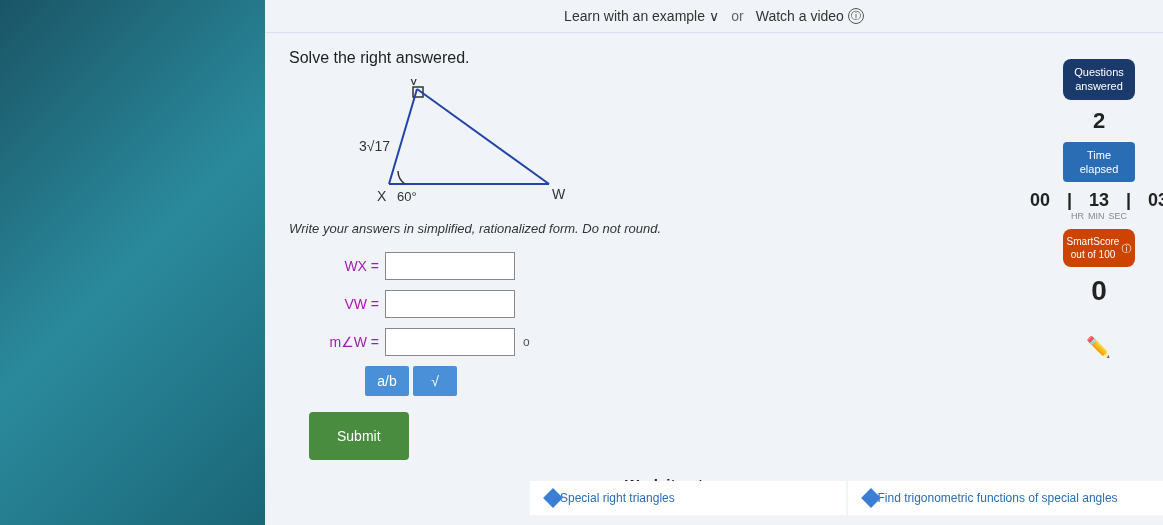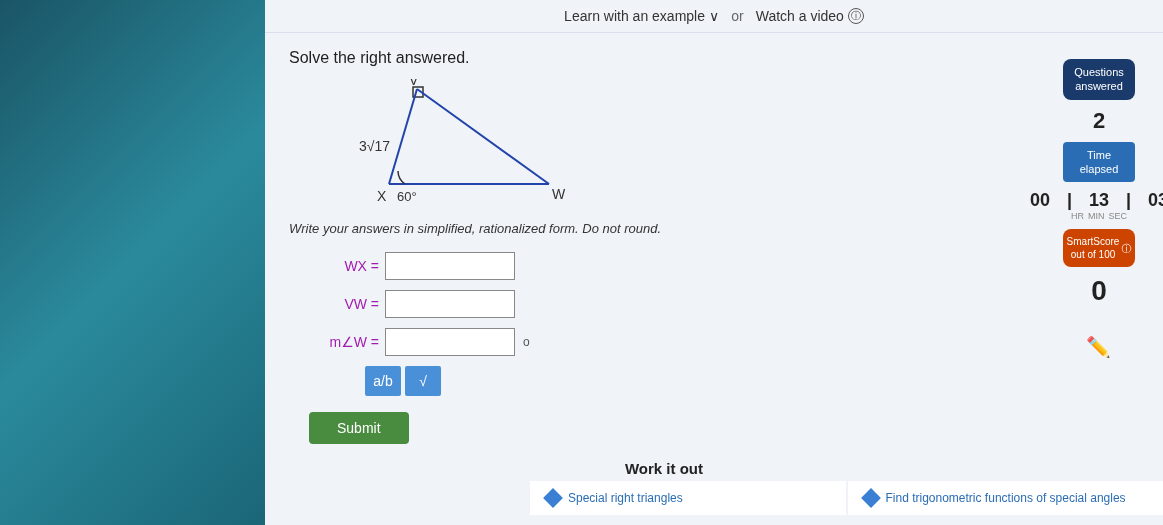--- a/index.html
+++ b/index.html
@@ -148,35 +148,35 @@
       display: flex;
       gap: 4px;
       margin-left: 76px;
       margin-bottom: 16px;
     }
 
     .math-btn {
       background: #4a90d9;
       border: none;
       color: white;
-      width: 36px;
+      width: 44px;
       height: 30px;
       cursor: pointer;
       font-size: 14px;
       display: flex;
       align-items: center;
       justify-content: center;
       border-radius: 2px;
     }
 
     .submit-btn {
       background: #4a8c3f;
       color: white;
       border: none;
-      padding: 8px 28px;
+      padding: 16px 28px;
       font-size: 14px;
       cursor: pointer;
       border-radius: 4px;
       margin-left: 20px;
     }
 
     .work-it-out {
       text-align: center;
       margin-top: 12px;
     }
@@ -206,21 +206,20 @@
     .help-link {
       flex: 1;
       background: white;
       border: none;
       padding: 10px 16px;
       font-size: 12px;
       color: #2a6db5;
       cursor: pointer;
       display: flex;
       align-items: center;
-      gap: 8px;
       text-decoration: none;
     }
 
     .diamond-icon {
       width: 14px;
       height: 14px;
       background: #3a7fd4;
       transform: rotate(45deg);
       flex-shrink: 0;
     }

